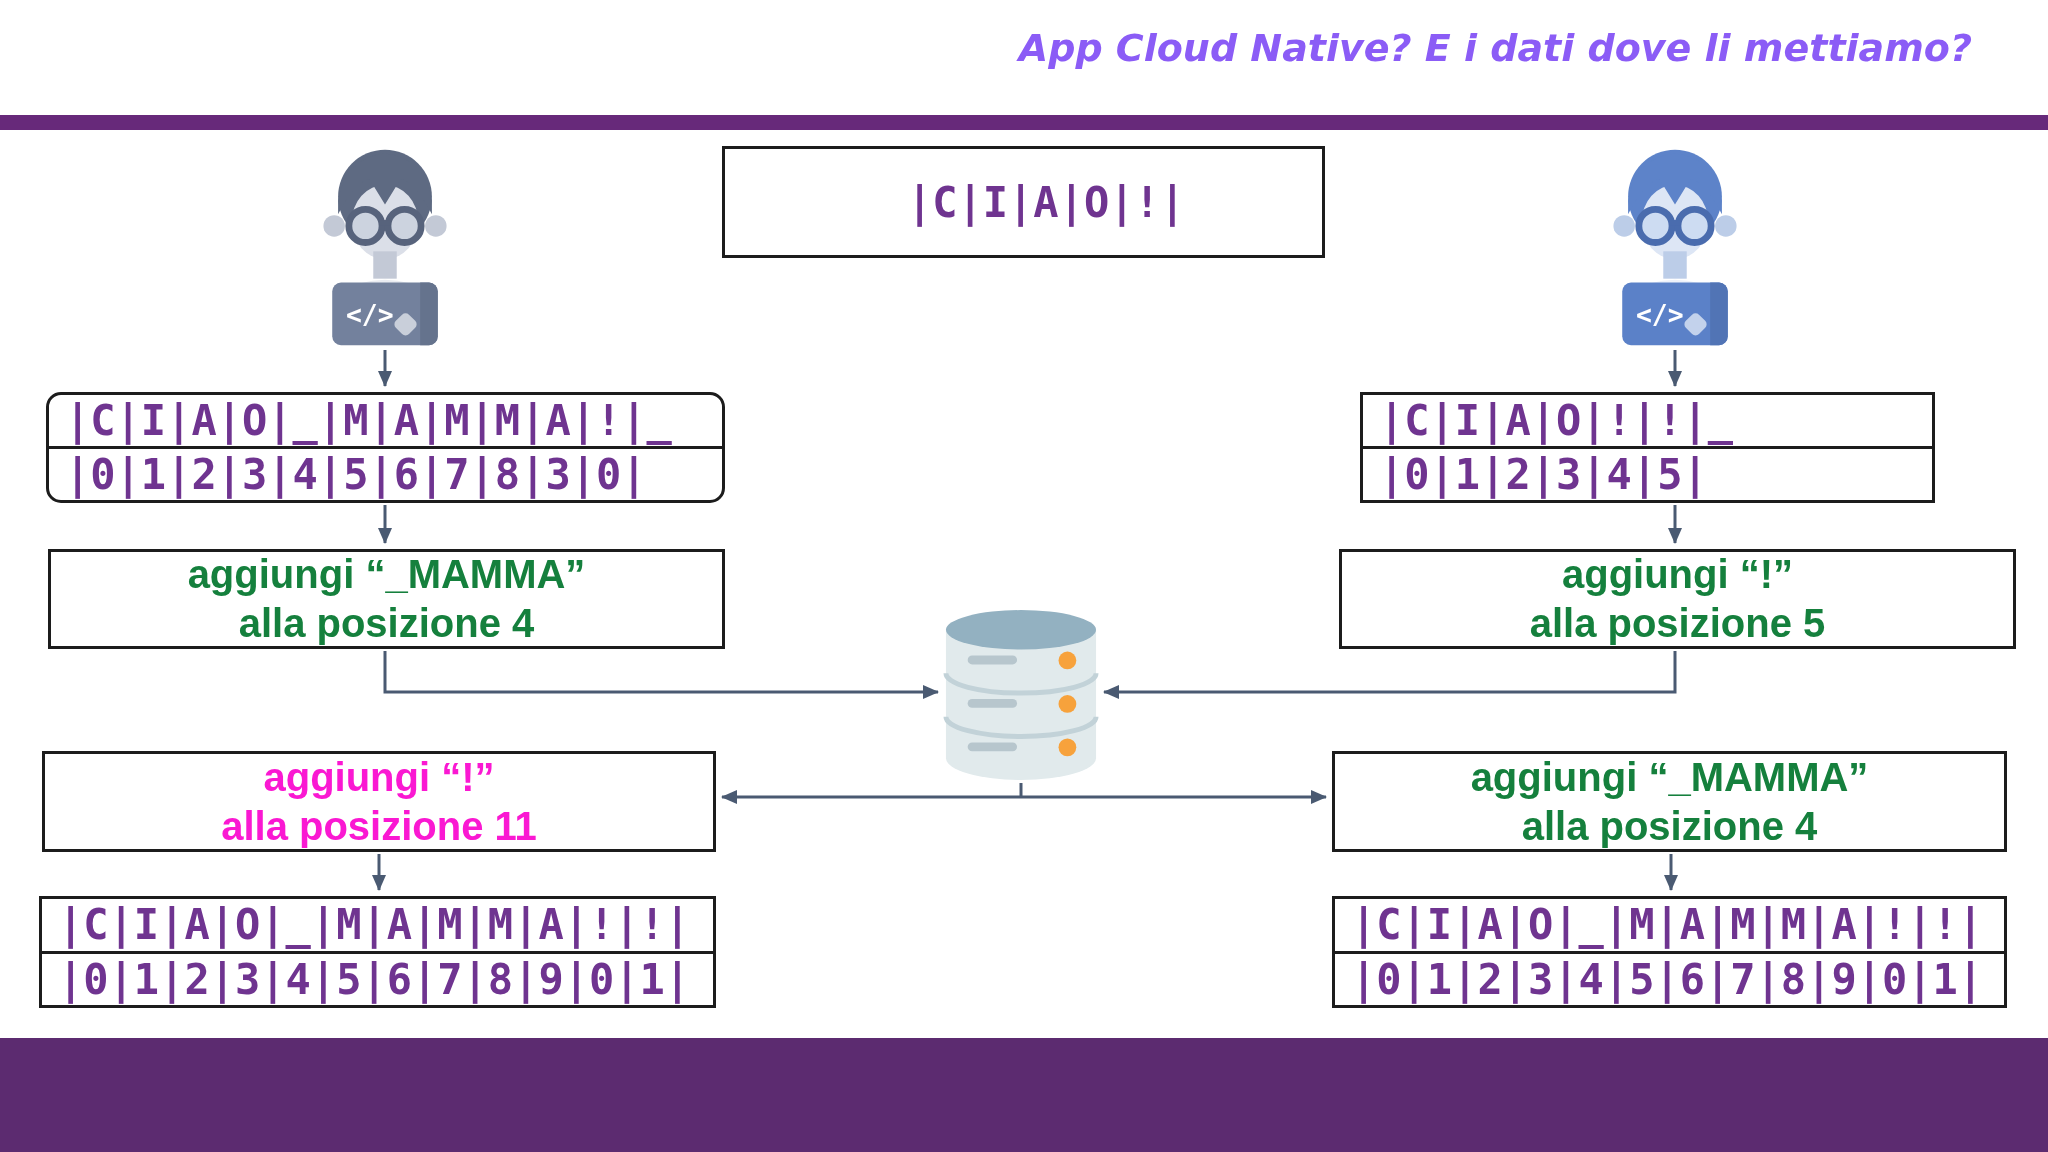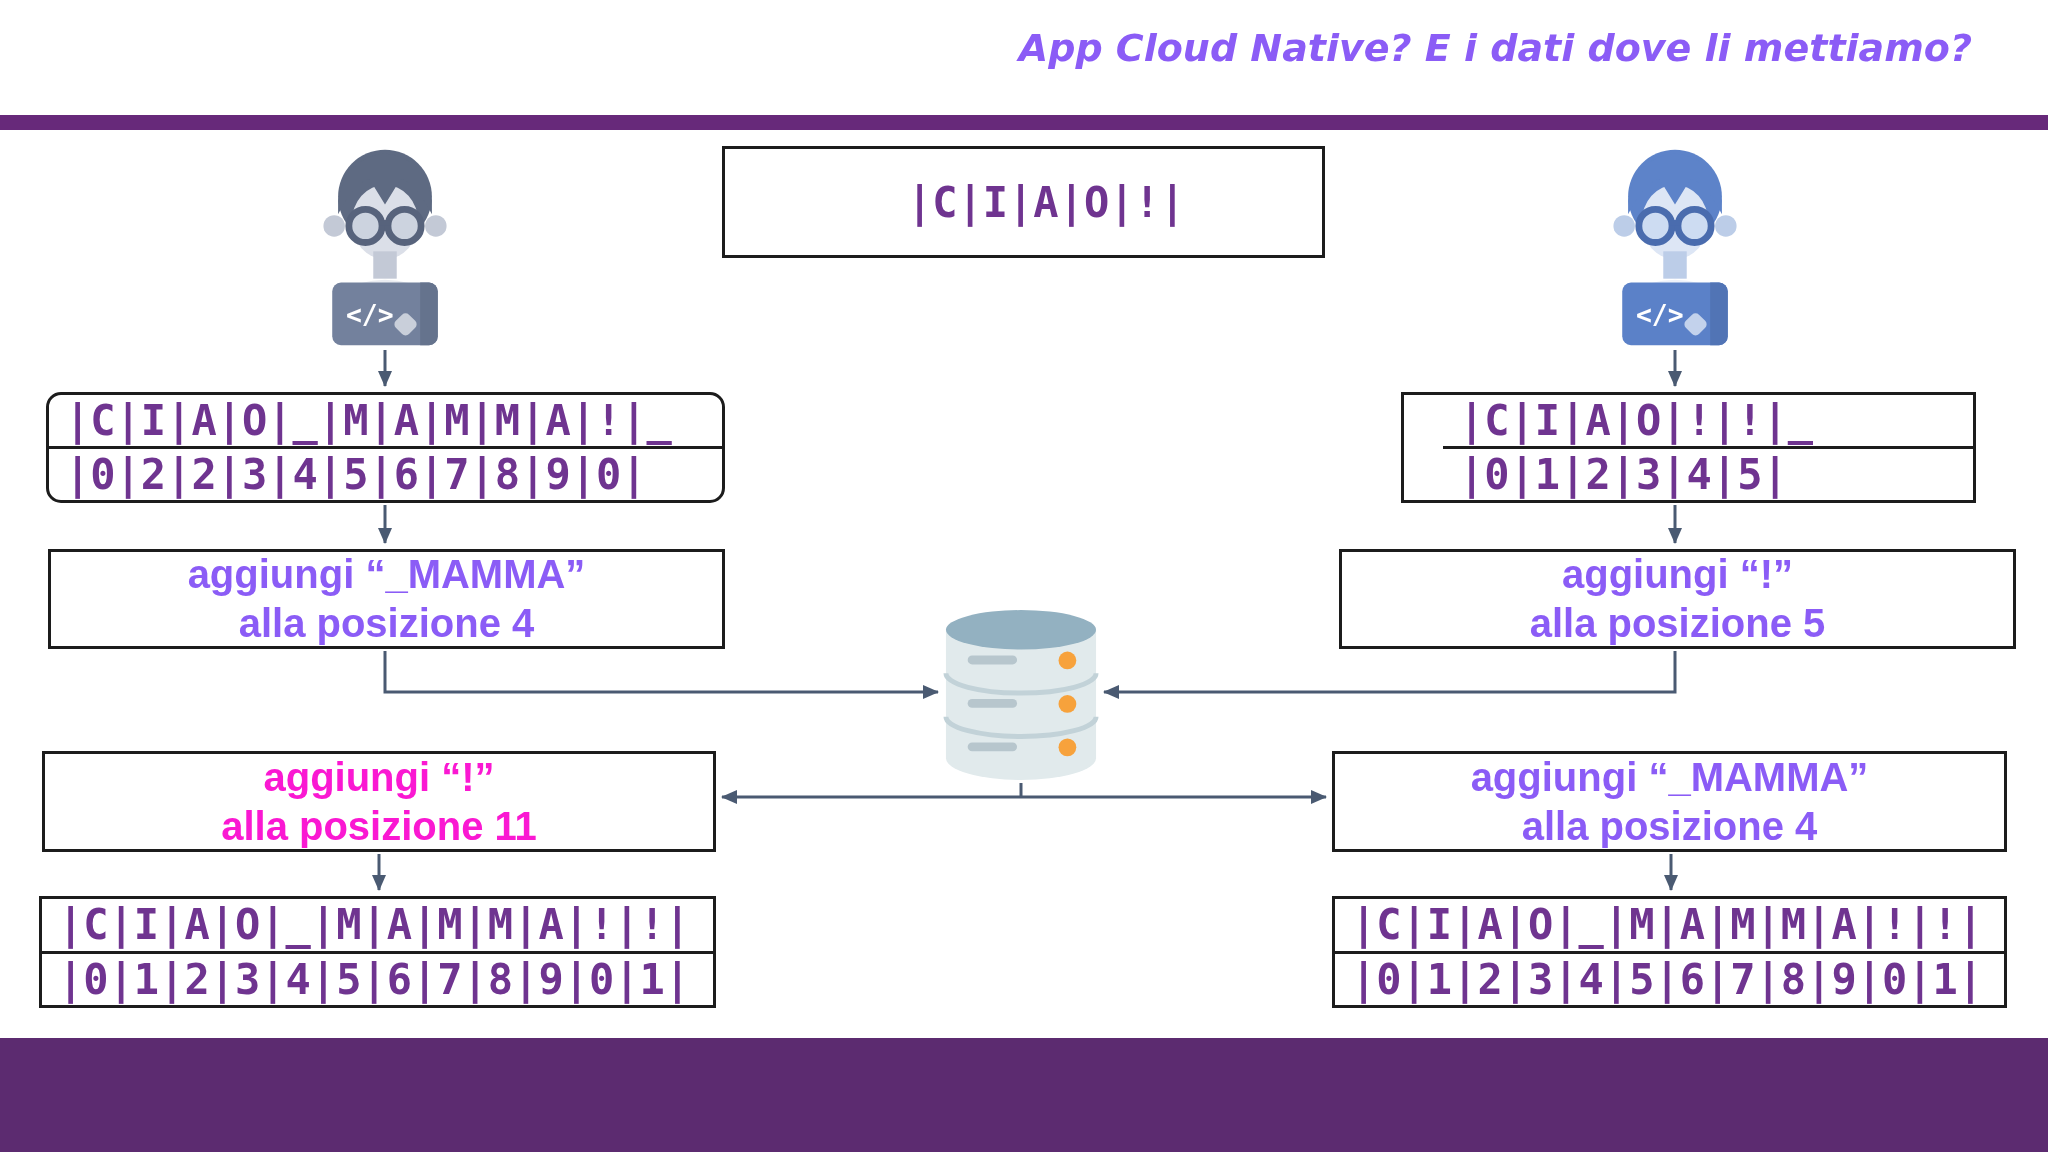--- a/index.html
+++ b/index.html
@@ -23,27 +23,27 @@
     flex:1;display:flex;align-items:center;white-space:pre;
     font-family:"DejaVu Sans Mono",monospace;font-weight:bold;
     font-size:42px;color:#6f3490;letter-spacing:0;
   }
   .cellrow + .cellrow{border-top:3px solid #1c1c1c;}
   .cellbox.centered .cellrow{justify-content:center;margin-left:45px;}
   .cellbox.padded .cellrow{padding-left:16px;}
   #server-box{left:722px;top:146px;width:603px;height:112px;}
   #left-typed-box{left:46px;top:392px;width:679px;height:111px;border-radius:15px;}
   #left-result-box{left:39px;top:896px;width:677px;height:112px;}
-  #right-typed-box{left:1401px;top:392px;width:575px;height:111px;padding-left:39px;}
+  #right-typed-box{left:1360px;top:392px;width:575px;height:111px;}
   #right-result-box{left:1332px;top:896px;width:675px;height:112px;}
   
   .opbox{
     position:absolute;background:#fff;border:3px solid #1c1c1c;box-sizing:border-box;
     display:flex;flex-direction:column;align-items:center;justify-content:center;
-    font-weight:bold;font-size:40px;line-height:1.22;color:#8b5cf6;text-align:center;
+    font-weight:bold;font-size:40px;line-height:1.22;color:#15803d;text-align:center;
   }
   .opbox.magenta{color:#fa18d2;}
   #left-op-box{left:48px;top:549px;width:677px;height:100px;}
   #left-sync-box{left:42px;top:751px;width:674px;height:101px;}
   #right-op-box{left:1339px;top:549px;width:677px;height:100px;}
   #right-sync-box{left:1332px;top:751px;width:675px;height:101px;}
   
   .avatar{position:absolute;width:140px;height:215px;}
   #avatar-left{left:315px;top:136px;}
   #avatar-right{left:1605px;top:136px;}
@@ -127,21 +127,21 @@
     <rect x="26" y="48" width="50" height="9" rx="4.5" fill="#b7c6cd"></rect>
     <rect x="26" y="92" width="50" height="9" rx="4.5" fill="#b7c6cd"></rect>
     <rect x="26" y="136" width="50" height="9" rx="4.5" fill="#b7c6cd"></rect>
     <circle cx="127" cy="53" r="9" fill="#f7a23c"></circle>
     <circle cx="127" cy="97" r="9" fill="#f7a23c"></circle>
     <circle cx="127" cy="141" r="9" fill="#f7a23c"></circle>
   </svg>
 
   <div id="left-typed-box" class="cellbox padded">
     <div class="cellrow">|C|I|A|O|_|M|A|M|M|A|!|_</div>
-    <div class="cellrow">|0|2|2|3|4|5|6|7|8|9|0|</div>
+    <div class="cellrow">|0|1|2|3|4|5|6|7|8|3|0|</div>
   </div>
   <div id="left-op-box" class="opbox">
     <div>aggiungi “_MAMMA”</div>
     <div>alla posizione 4</div>
   </div>
   <div id="left-sync-box" class="opbox magenta">
     <div>aggiungi “!”</div>
     <div>alla posizione 11</div>
   </div>
   <div id="left-result-box" class="cellbox padded">

